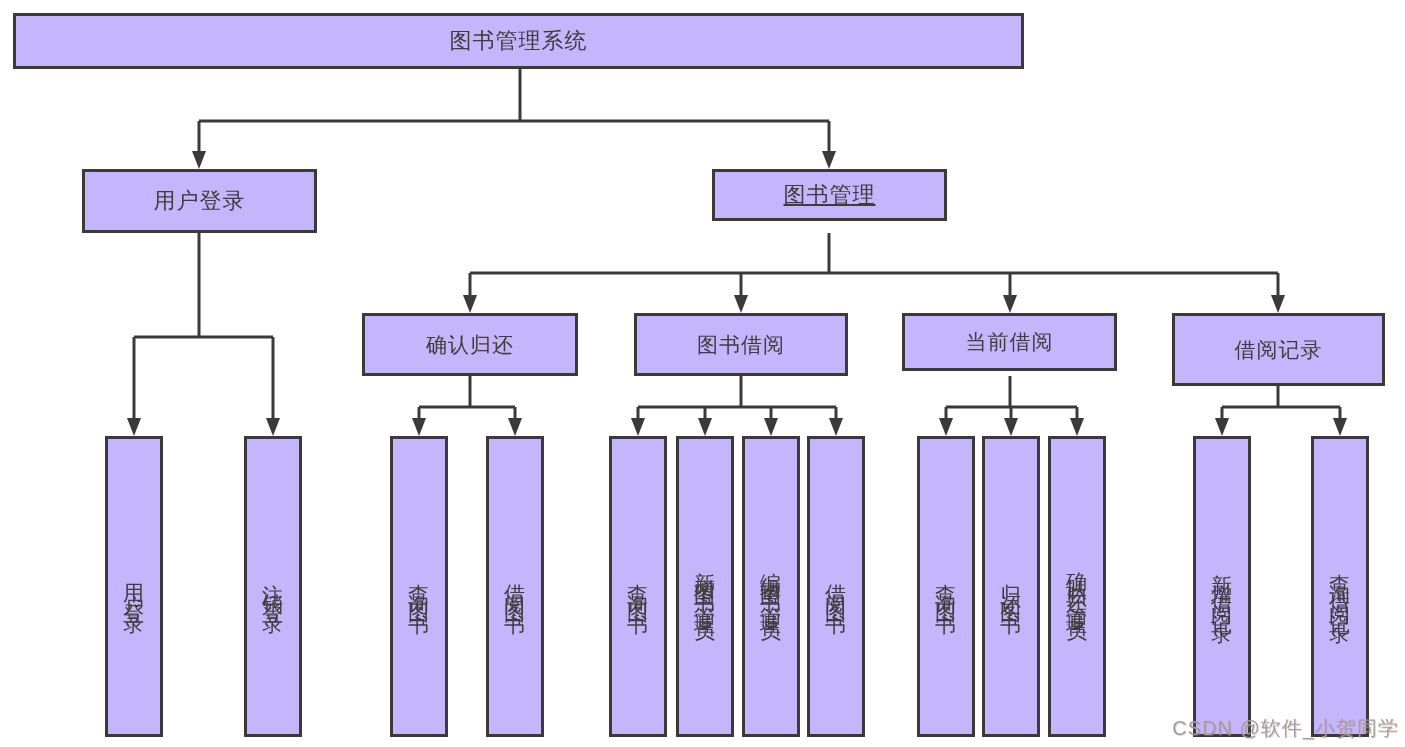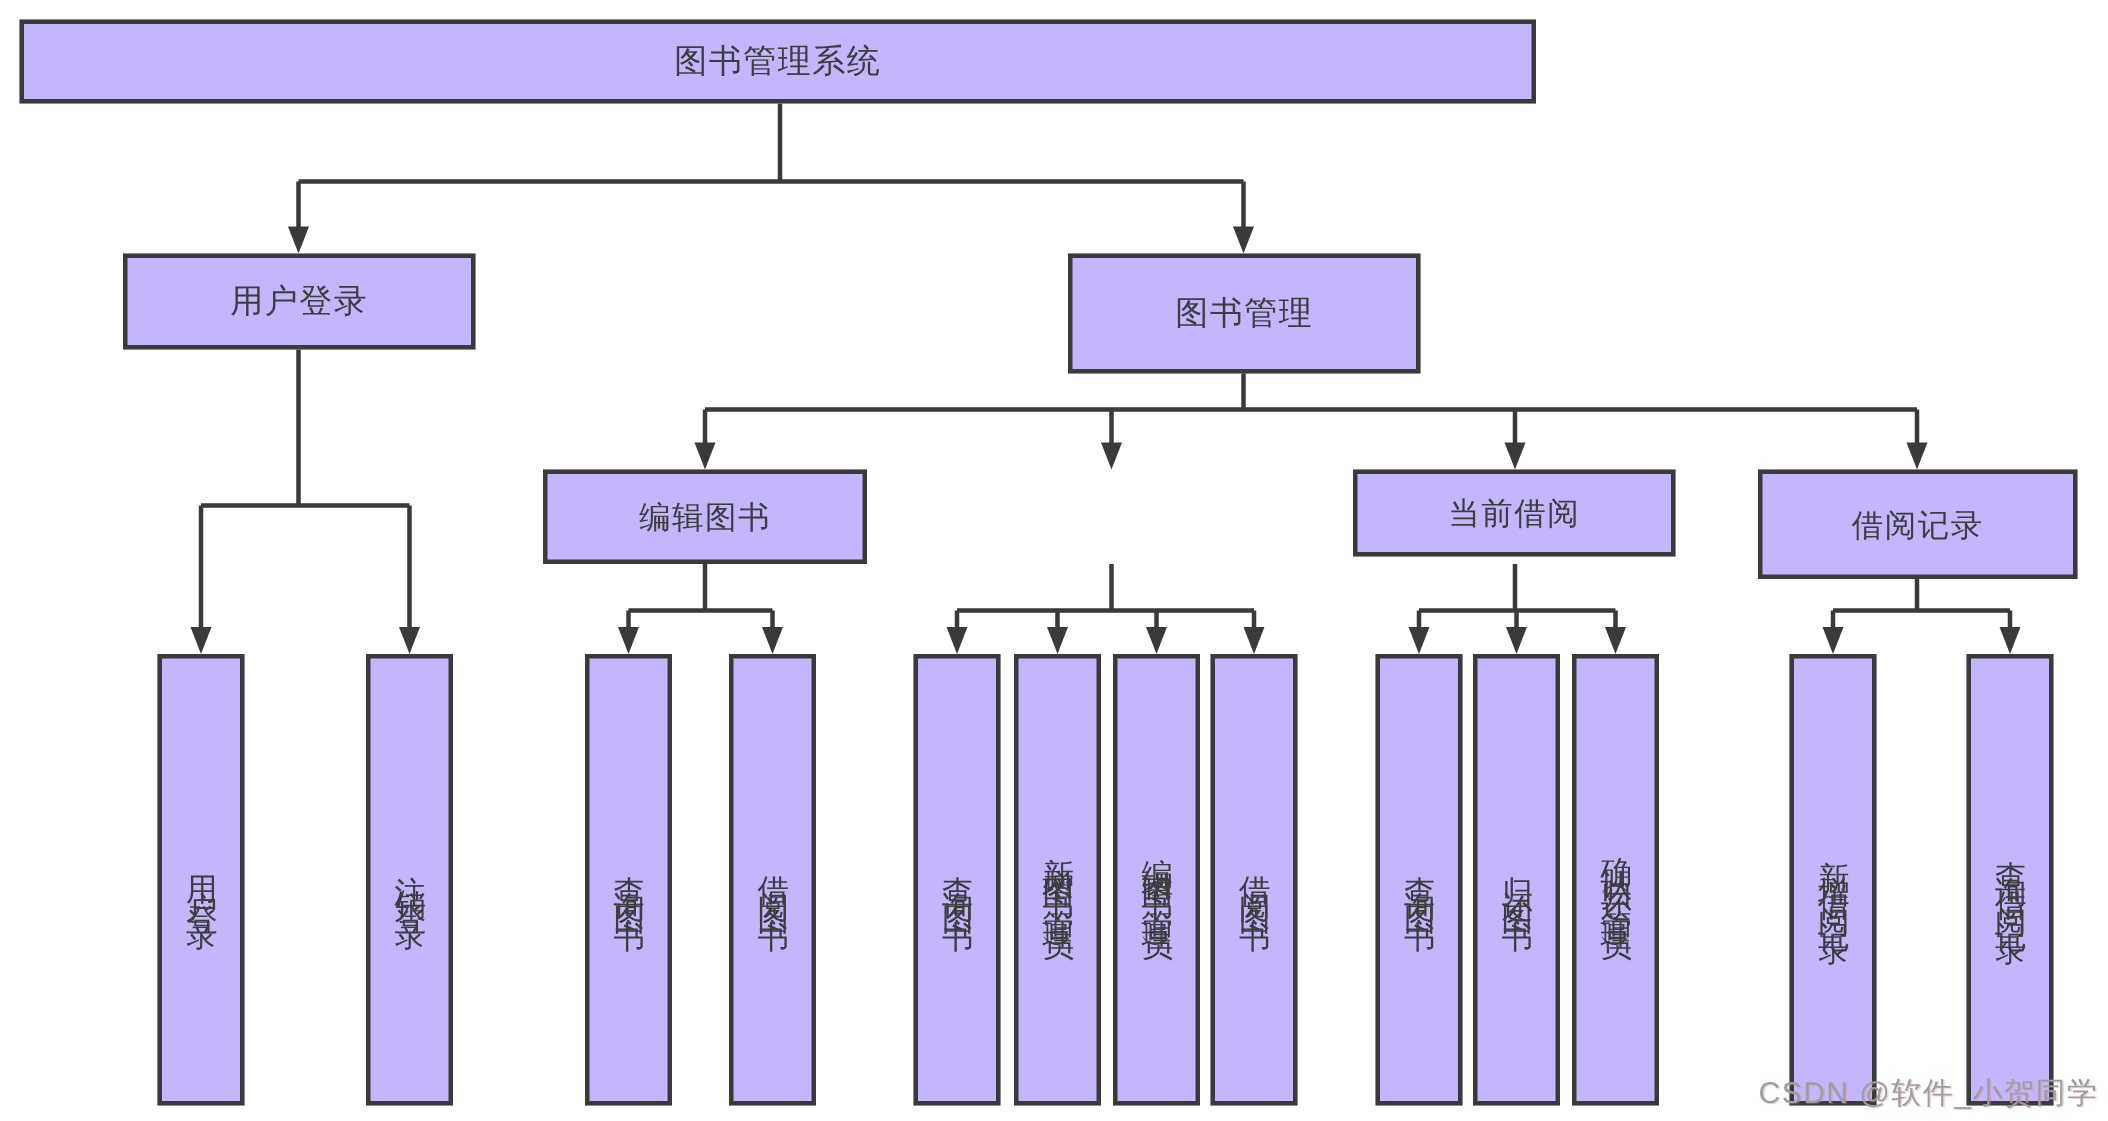--- a/index.html
+++ b/index.html
@@ -131,23 +131,24 @@
       <polygon points="1070,418 1084,418 1077,436"></polygon>
 
       <polygon points="1215,418 1229,418 1222,436"></polygon>
       <polygon points="1333,418 1347,418 1340,436"></polygon>
     </g>
   </svg>
 
   <div class="node hbox" style="left:13px; top:13px; width:1011px; height:56px;">图书管理系统</div>
 
   <div class="node hbox" style="left:82px; top:169px; width:235px; height:64px;">用户登录</div>
-  <div class="node hbox" style="left:712px; top:169px; width:235px; height:80px;">图书管理</div>
+  <div class="node hbox" style="left:712px; top:169px; width:235px; height:52px;text-decoration:underline;">图书管理</div>
 
-  <div class="node hbox" style="left:362px; top:313px; width:216px; height:63px; font-size:21px;">编辑图书</div>
+  <div class="node hbox" style="left:362px; top:313px; width:216px; height:63px; font-size:21px;">确认归还</div>
+  <div class="node hbox" style="left:634px; top:313px; width:214px; height:63px; font-size:21px;">图书借阅</div>
   <div class="node hbox" style="left:902px; top:313px; width:215px; height:58px; font-size:21px;">当前借阅</div>
   <div class="node hbox" style="left:1172px; top:313px; width:213px; height:73px; font-size:21px;">借阅记录</div>
 
   <div class="node vbox" style="left:105px; top:436px; width:58px; height:301px;">用户登录</div>
   <div class="node vbox" style="left:244px; top:436px; width:58px; height:301px;">注销登录</div>
 
   <div class="node vbox" style="left:390px; top:436px; width:58px; height:301px;">查询图书</div>
   <div class="node vbox" style="left:486px; top:436px; width:58px; height:301px;">借阅图书</div>
 
   <div class="node vbox" style="left:609px; top:436px; width:58px; height:301px;">查询图书</div>

